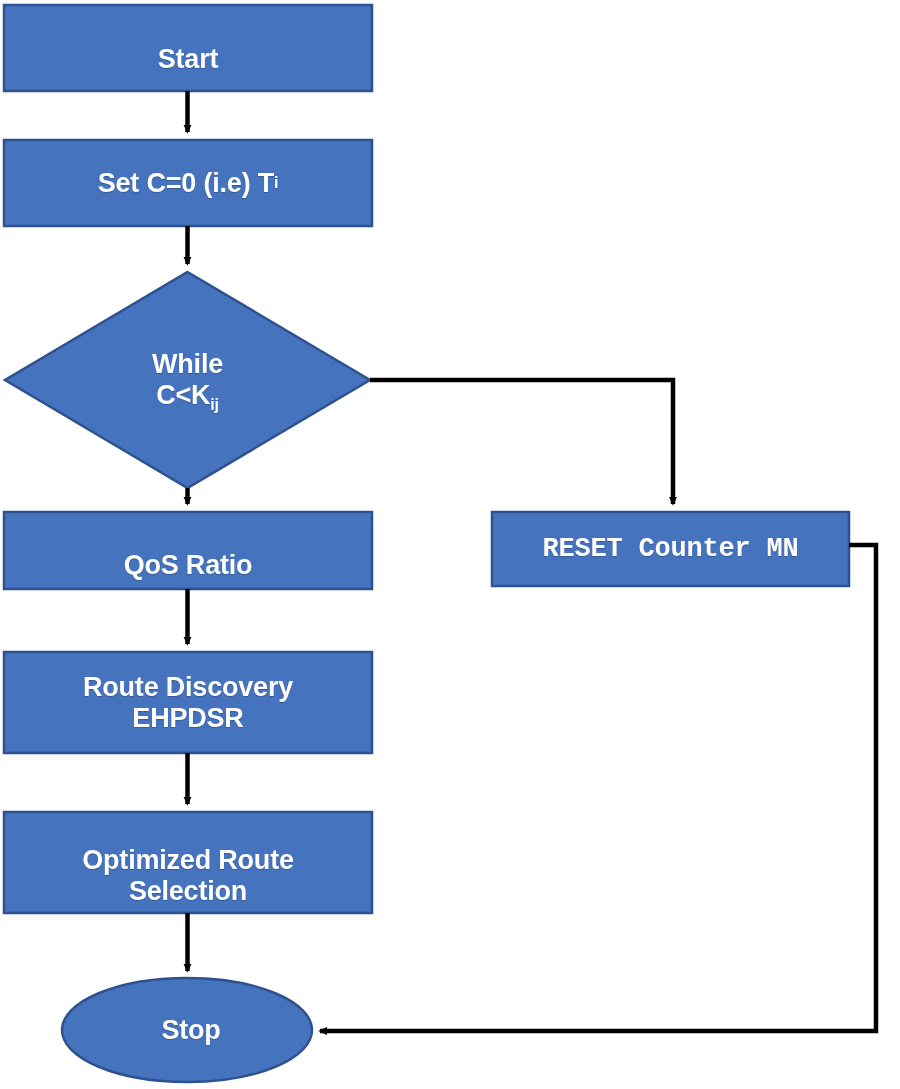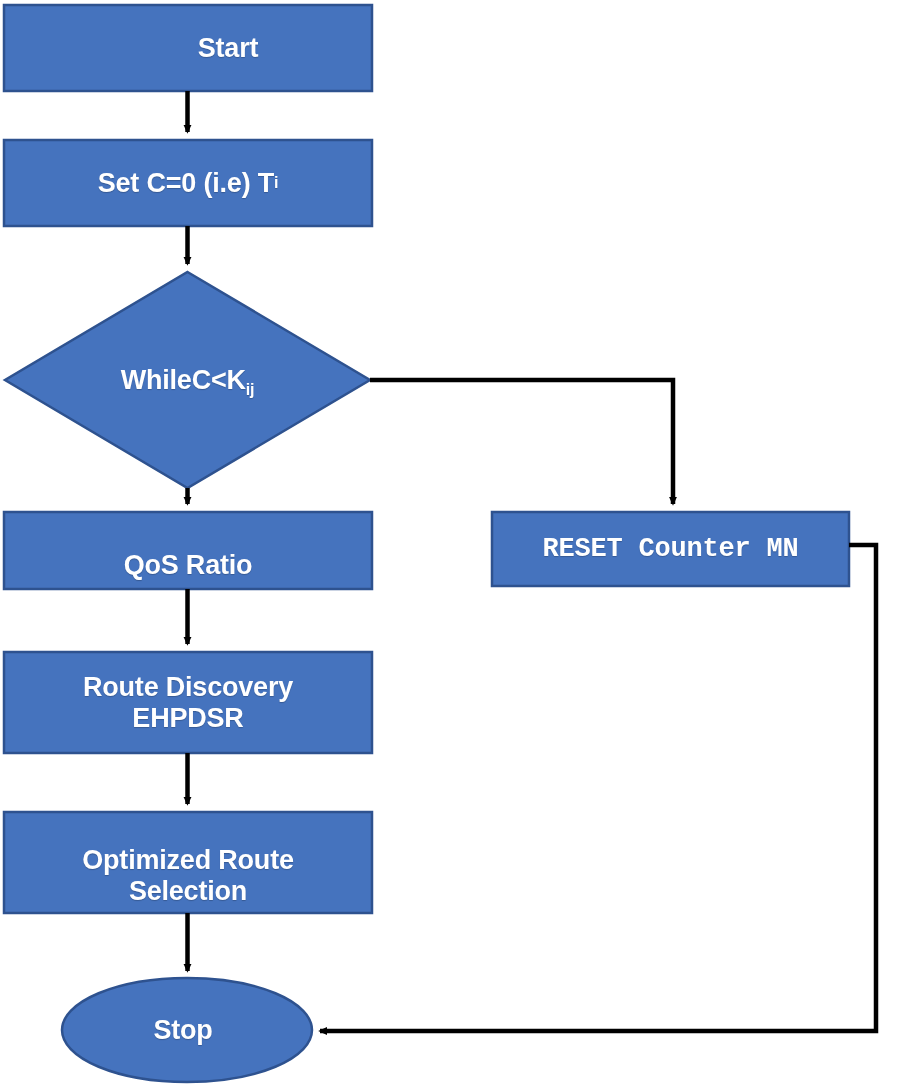--- a/index.html
+++ b/index.html
@@ -102,34 +102,34 @@
       <line x1="187.5" y1="589" x2="187.5" y2="644" marker-end="url(#arrowhead)"></line>
 
       <line x1="187.5" y1="753" x2="187.5" y2="804" marker-end="url(#arrowhead)"></line>
 
       <line x1="187.5" y1="913" x2="187.5" y2="971" marker-end="url(#arrowhead)"></line>
 
       <polyline points="849,545 876,545 876,1031 320,1031" marker-end="url(#arrowhead)"></polyline>
     </g>
   </svg>
 
-  <div class="node-label" style="left:4px; top:5px; width:368px; height:86px;padding-left:40px;">Start</div>
+  <div class="node-label" style="left:4px; top:16px; width:368px; height:86px;">Start</div>
 
   <div class="node-label" style="left:4px; top:140px; width:368px; height:86px;"><span>Set C=0 (i.e) T</span><span class="sub">i</span></div>
 
-  <div class="node-label" style="left:5px; top:272px; width:365px; height:216px; flex-direction:row;">
+  <div class="node-label" style="left:5px; top:272px; width:365px; height:216px; flex-direction:column;">
     <div>While</div>
     <div><span>C&lt;K</span><span class="sub">ij</span></div>
   </div>
 
   <div class="node-label" style="left:4px; top:527px; width:368px; height:77px;">QoS Ratio</div>
 
   <div class="node-label" style="left:4px; top:652px; width:368px; height:101px;border-radius:18px;">Route Discovery
 EHPDSR</div>
 
   <div class="node-label" style="left:4px; top:812px; width:368px; height:127px;">Optimized Route
 Selection</div>
 
   <div class="node-label" style="left:492px; top:512px; width:357px; height:74px;font-family:Liberation Mono, monospace;">RESET Counter MN</div>
 
-  <div class="node-label" style="left:58px; top:978px; width:250px; height:104px;">Stop</div>
+  <div class="node-label" style="left:66px; top:978px; width:250px; height:104px;">Stop</div>
 
 </div>
 
 </body></html>

